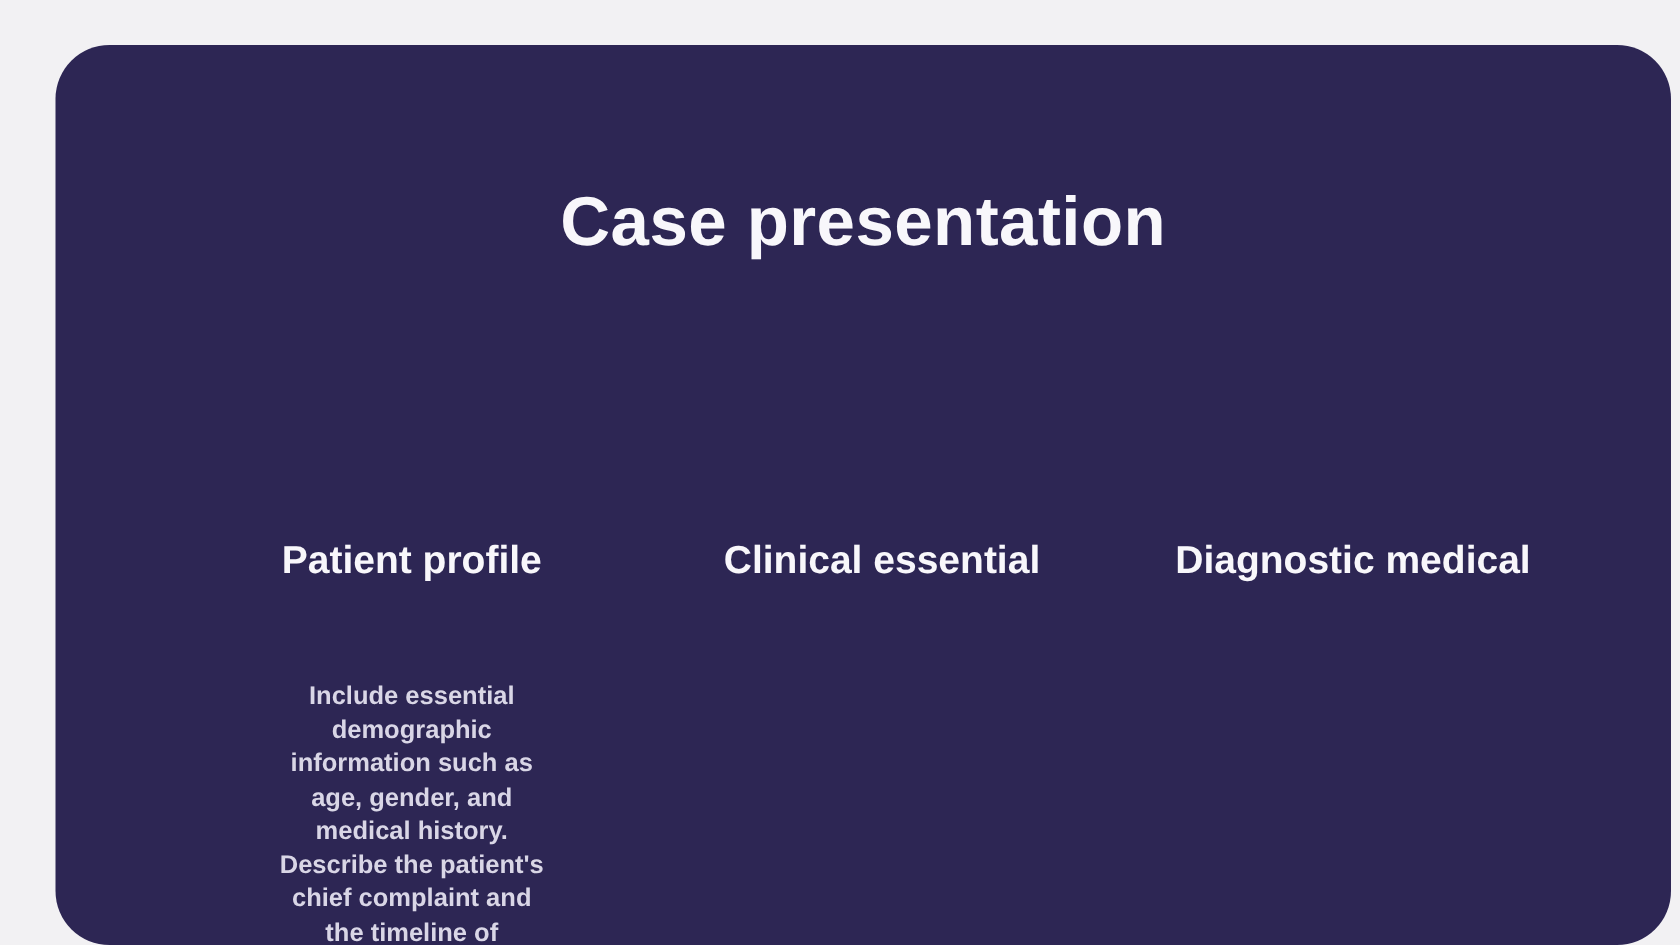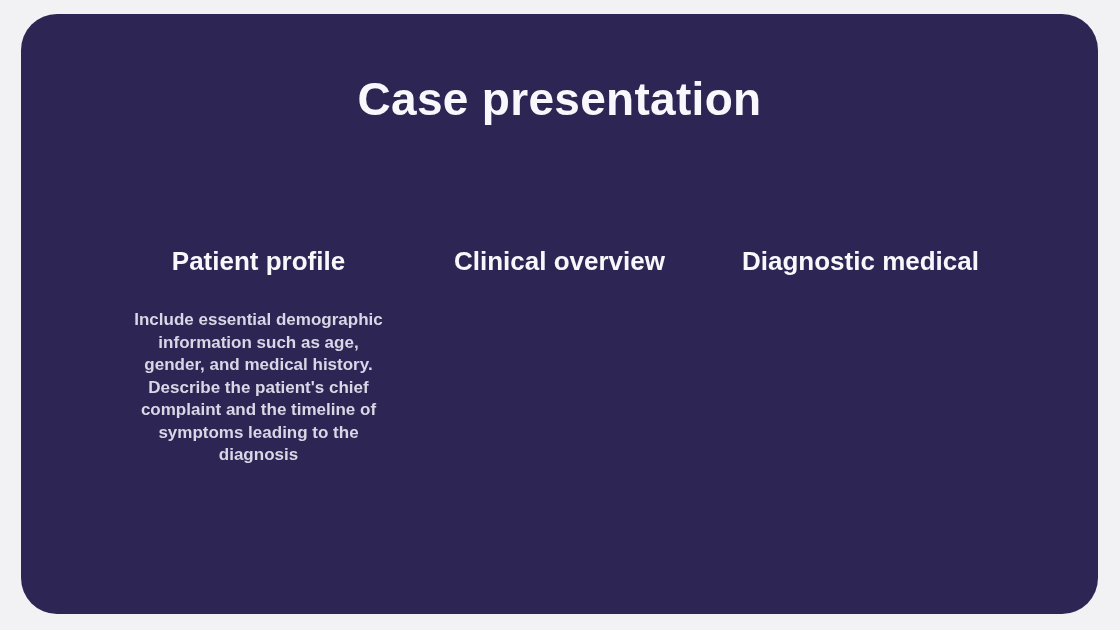--- a/index.html
+++ b/index.html
@@ -1,15 +1,15 @@
 <!DOCTYPE html>
 <html style="--page-bg: #f2f1f3; --slide-bg: #2d2654; --title-color: #f8f7fb; --body-color: #d9d6e6;"><head>
 <meta charset="utf-8">
 <style>
-  * { margin: 0; padding: 0; box-sizing: border-box; }
+  * { margin: 0; padding: 16px; box-sizing: border-box; }
   html, body { width: 1120px; height: 630px; }
   body {
     background: var(--page-bg, #f2f1f3);
     font-family: "Liberation Sans", sans-serif;
     position: relative;
     overflow: hidden;
   }
   .slide {
     position: absolute;
     left: 21px;
@@ -62,21 +62,21 @@
   <h1 class="slide-title">Case presentation</h1>
 
   <div class="columns">
 
     <div class="column">
       <h2 class="col-heading">Patient profile</h2>
       <p class="col-body">Include essential demographic information such as age, gender, and medical history. Describe the patient's chief complaint and the timeline of symptoms leading to the diagnosis</p>
     </div>
 
     <div class="column">
-      <h2 class="col-heading">Clinical overview</h2>
+      <h2 class="col-heading">Clinical essential</h2>
     </div>
 
     <div class="column">
       <h2 class="col-heading">Diagnostic medical</h2>
     </div>
 
   </div>
 </div>
 
 </body></html>

